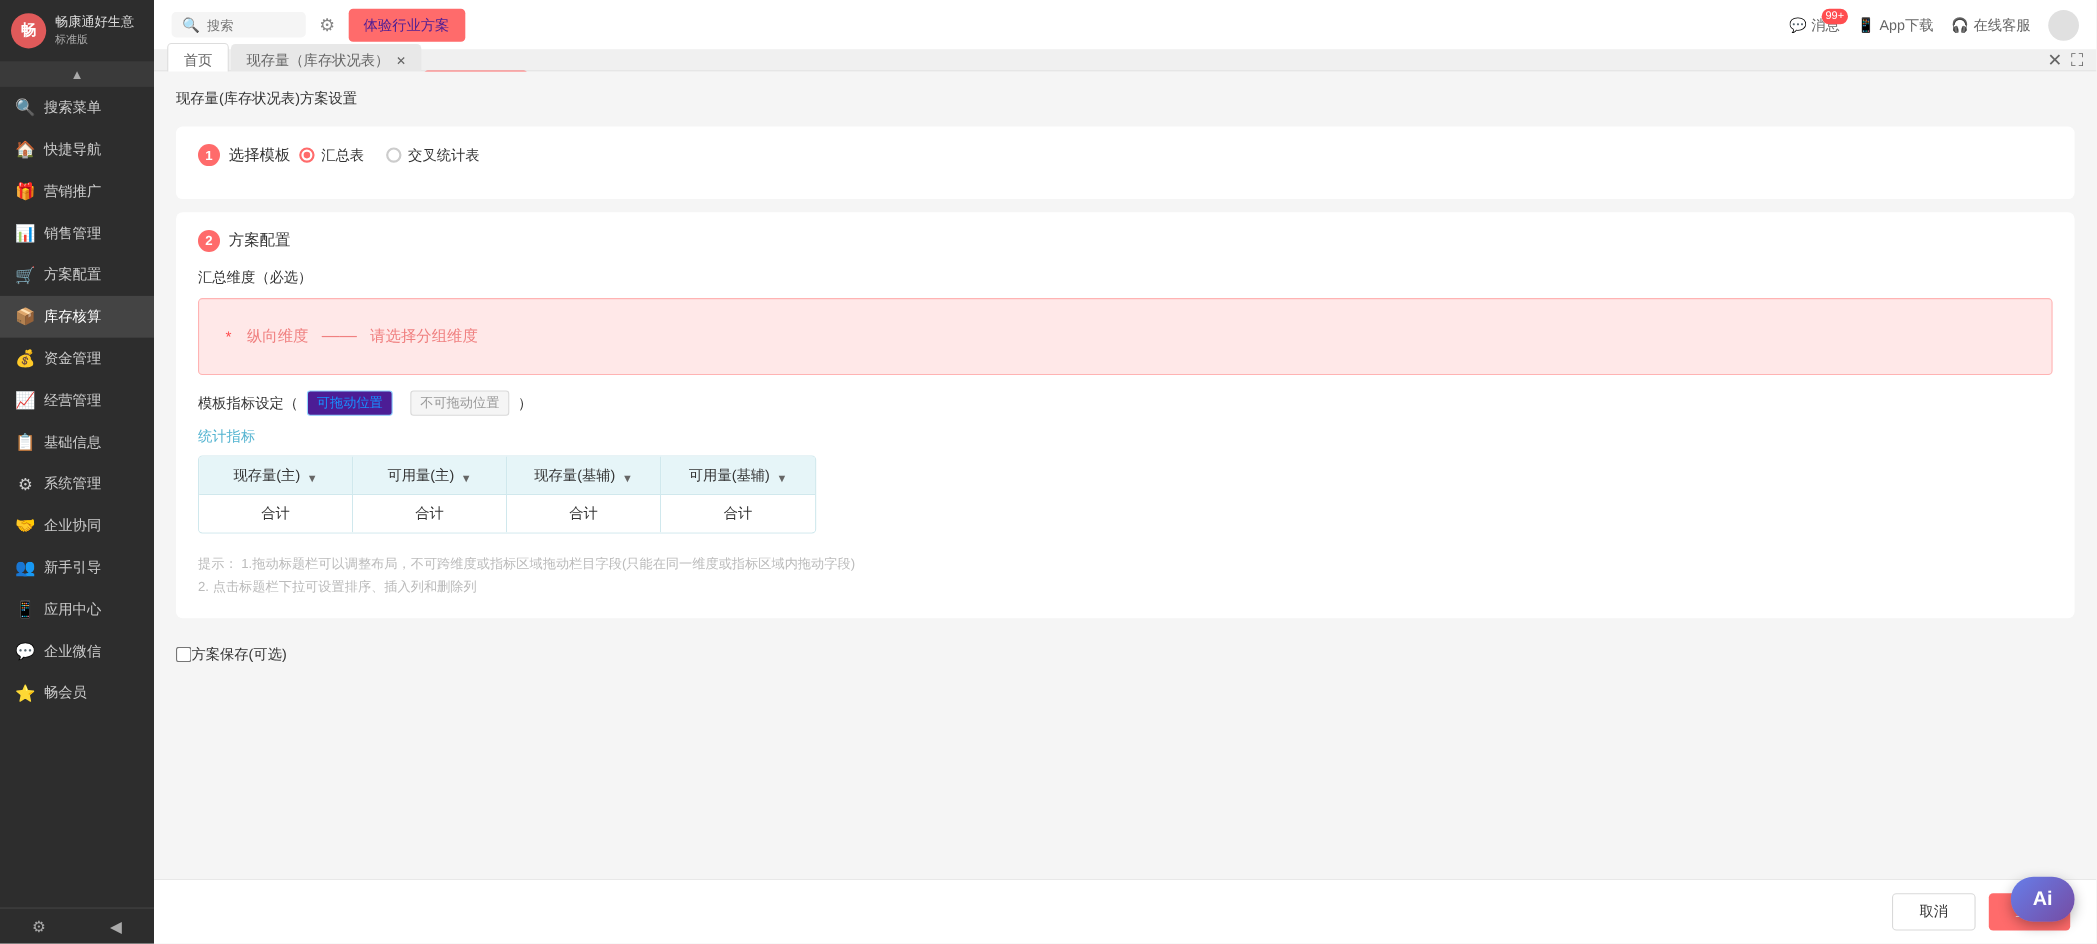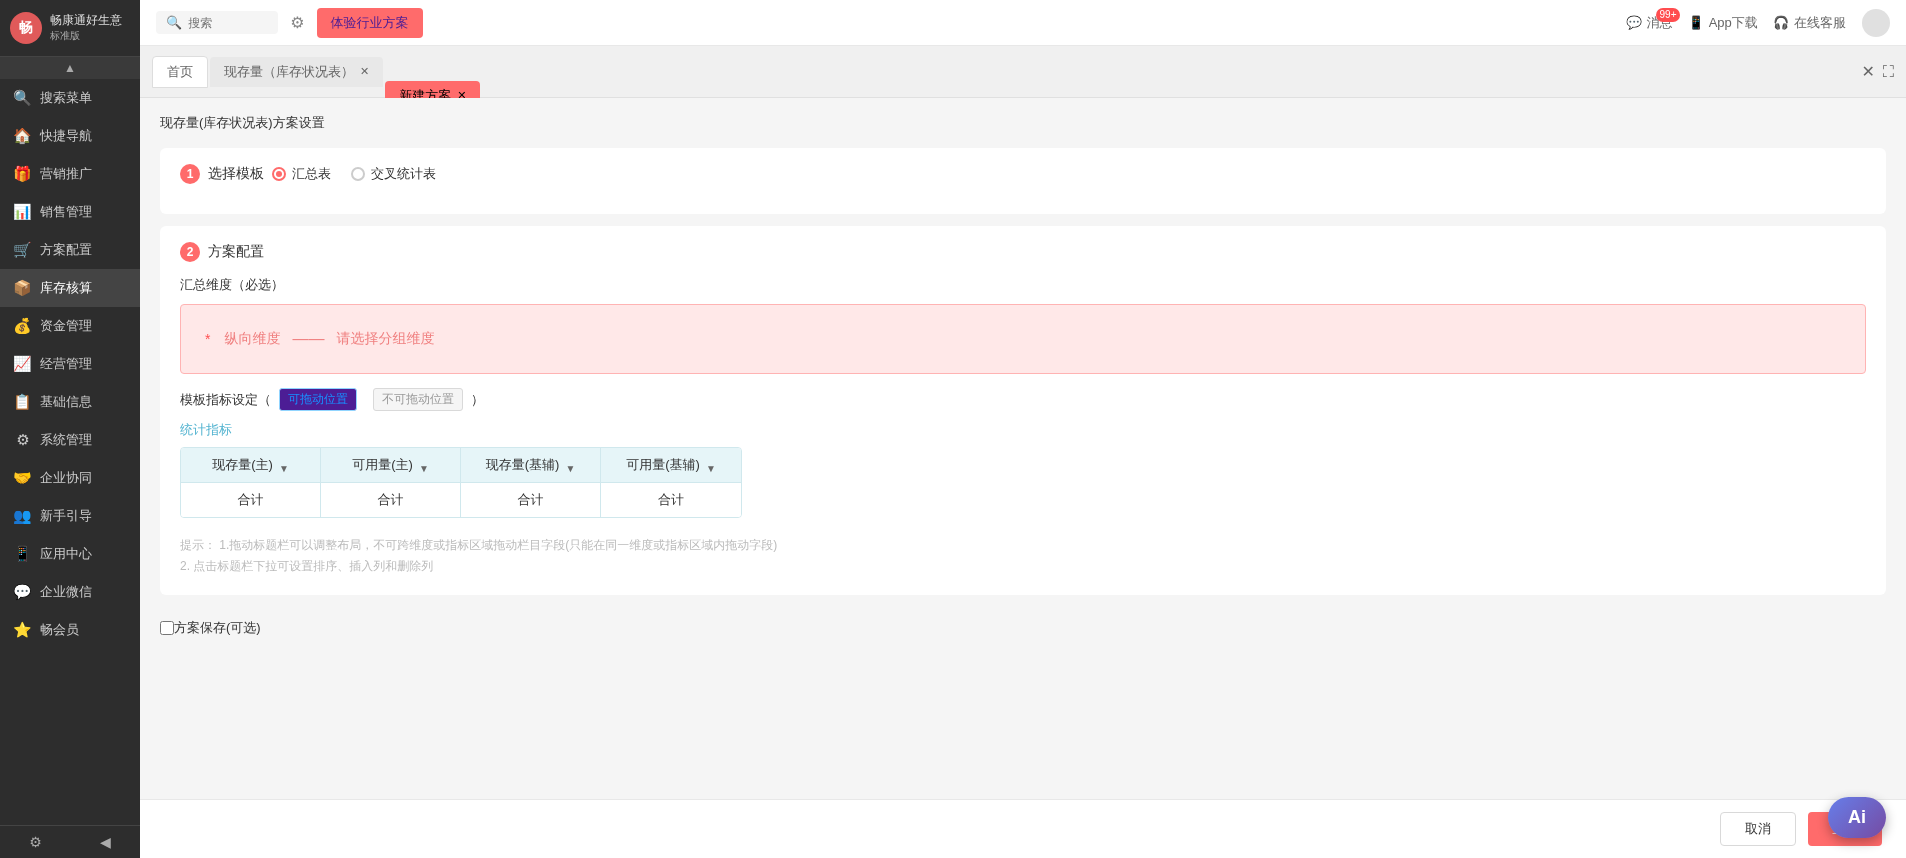--- a/index.html
+++ b/index.html
@@ -102,21 +102,21 @@
       font-size: 10px; padding: 1px 4px; line-height: 1.2;
     }
     .topbar-avatar { width: 28px; height: 28px; background: #e0e0e0; border-radius: 50%; }
 
     
     .tabbar {
       background: #f0f0f0;
       display: flex;
       align-items: center;
       padding: 0 12px;
-      height: 52px;
+      height: 19px;
       flex-shrink: 0;
       border-bottom: 1px solid #e0e0e0;
       gap: 2px;
     }
     .tab {
       display: flex; align-items: center; gap: 6px;
       padding: 6px 14px;
       font-size: 13px;
       cursor: pointer;
       border-radius: 4px 4px 0 0;

